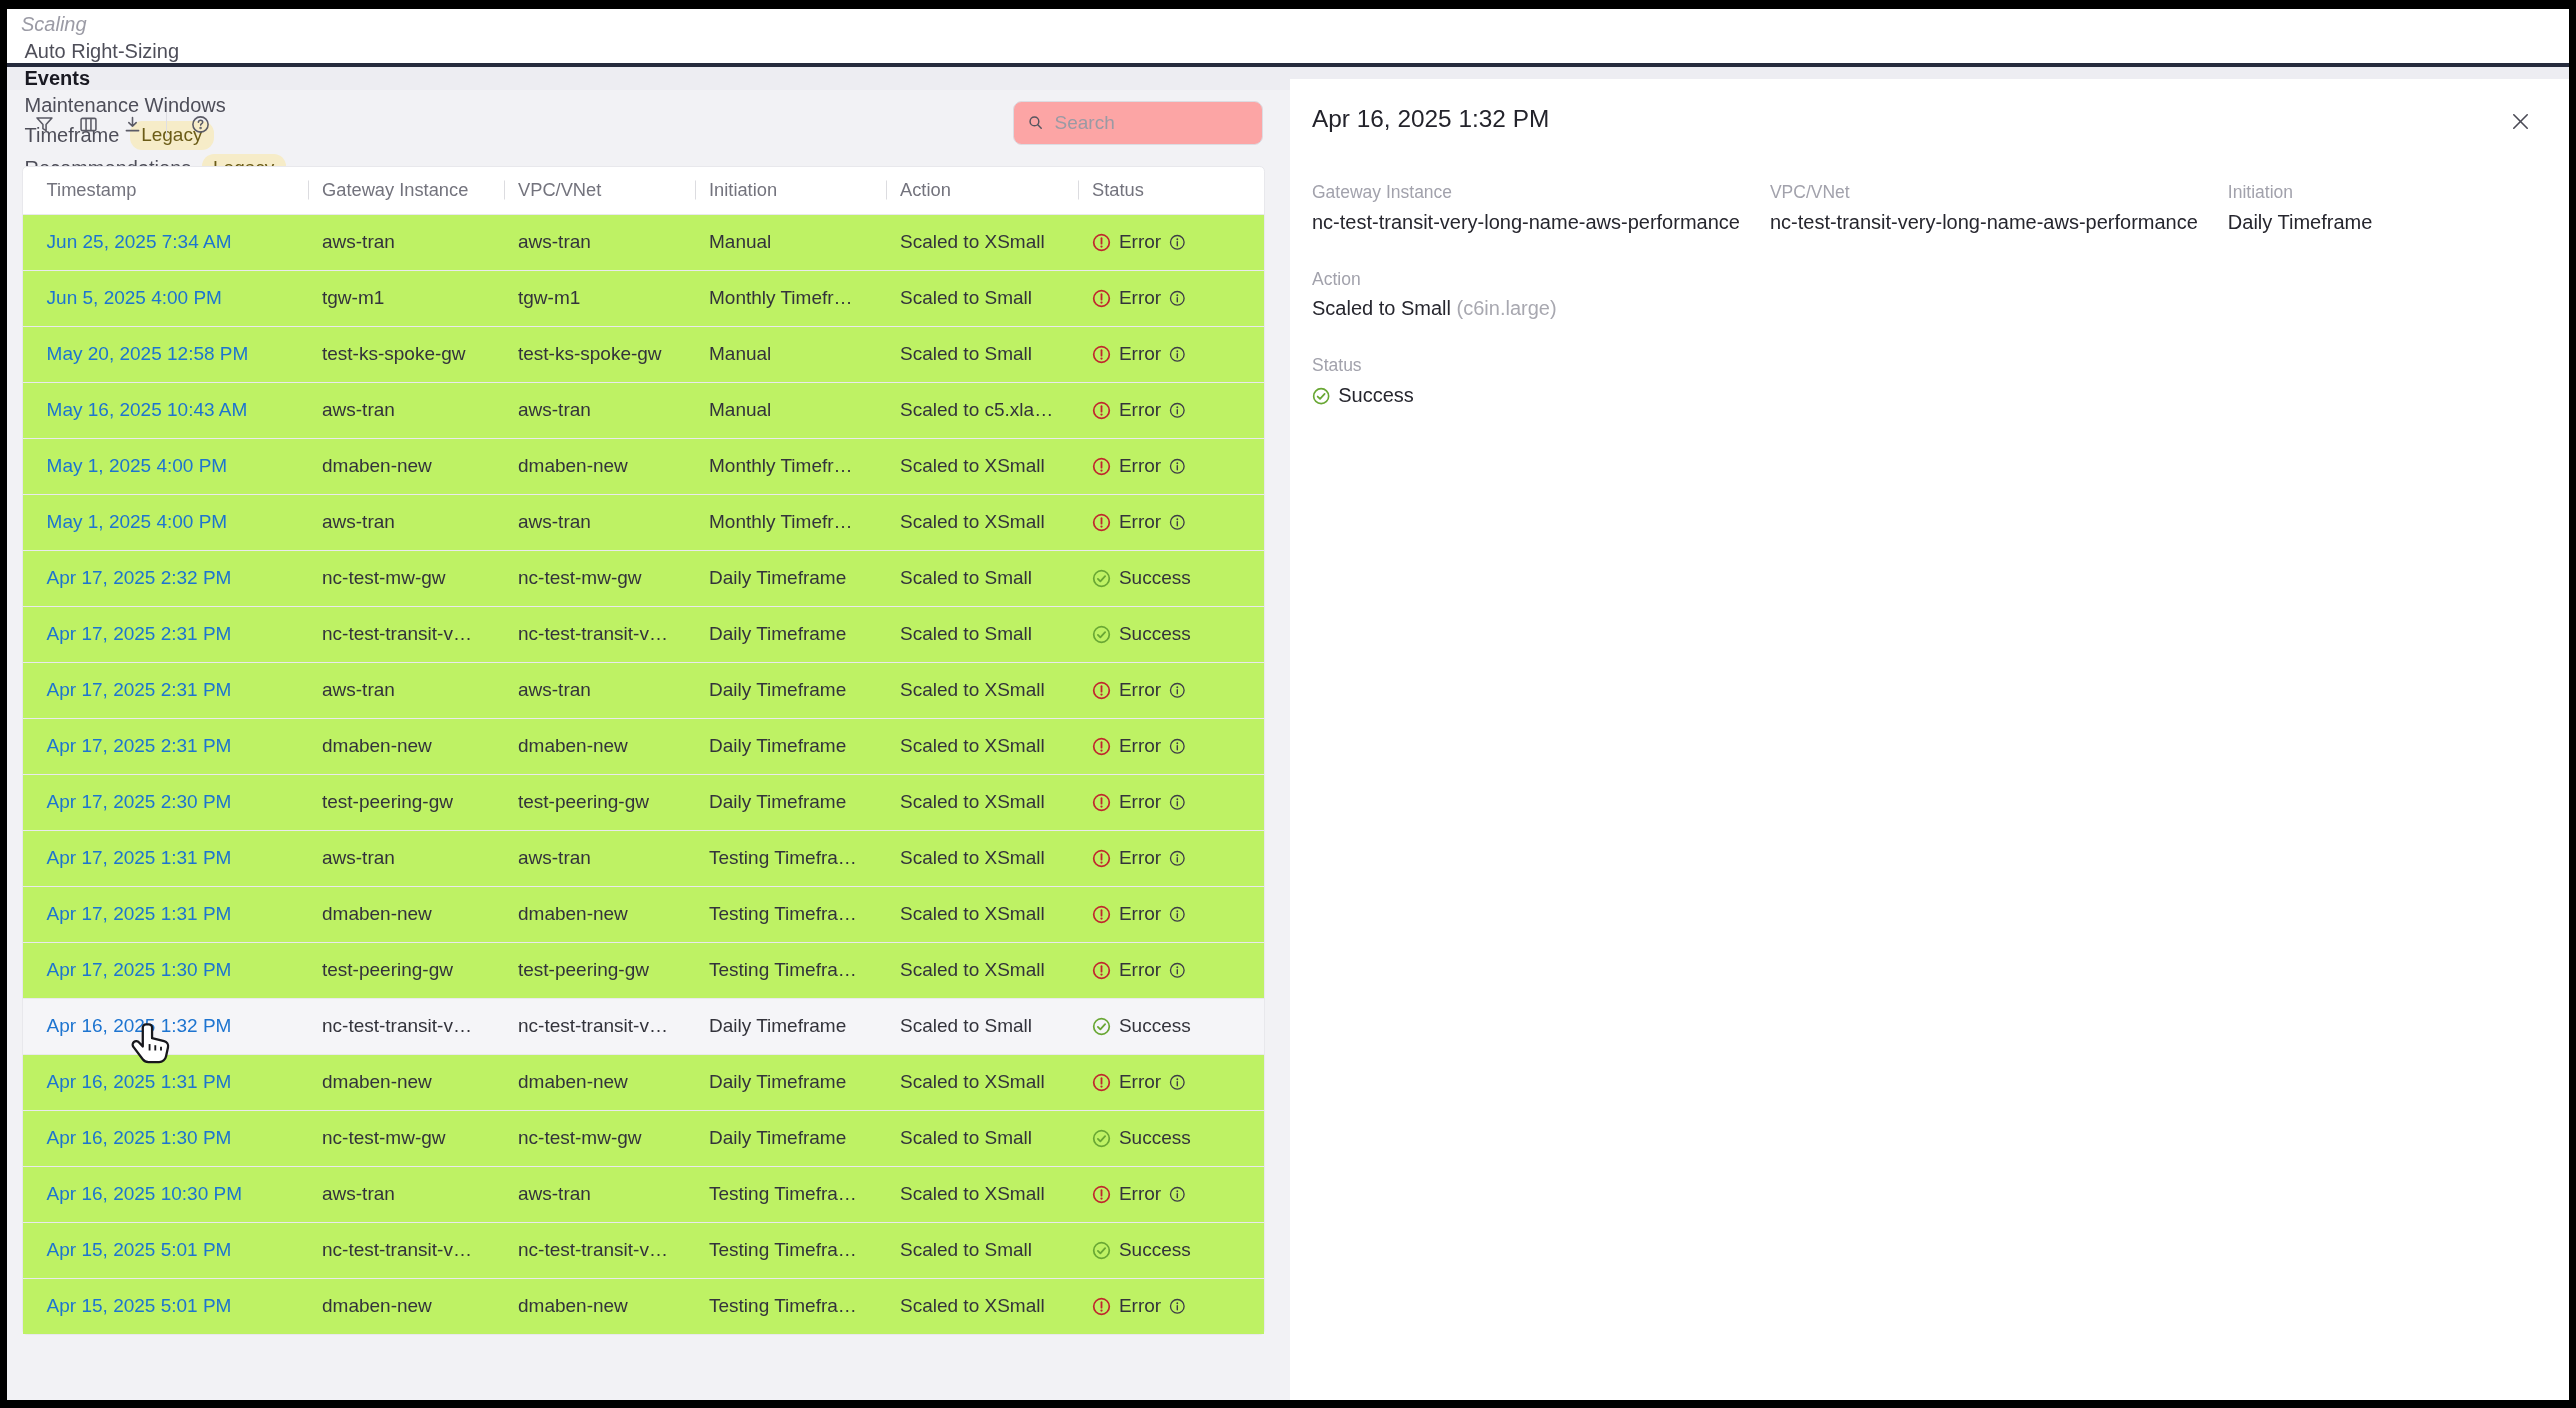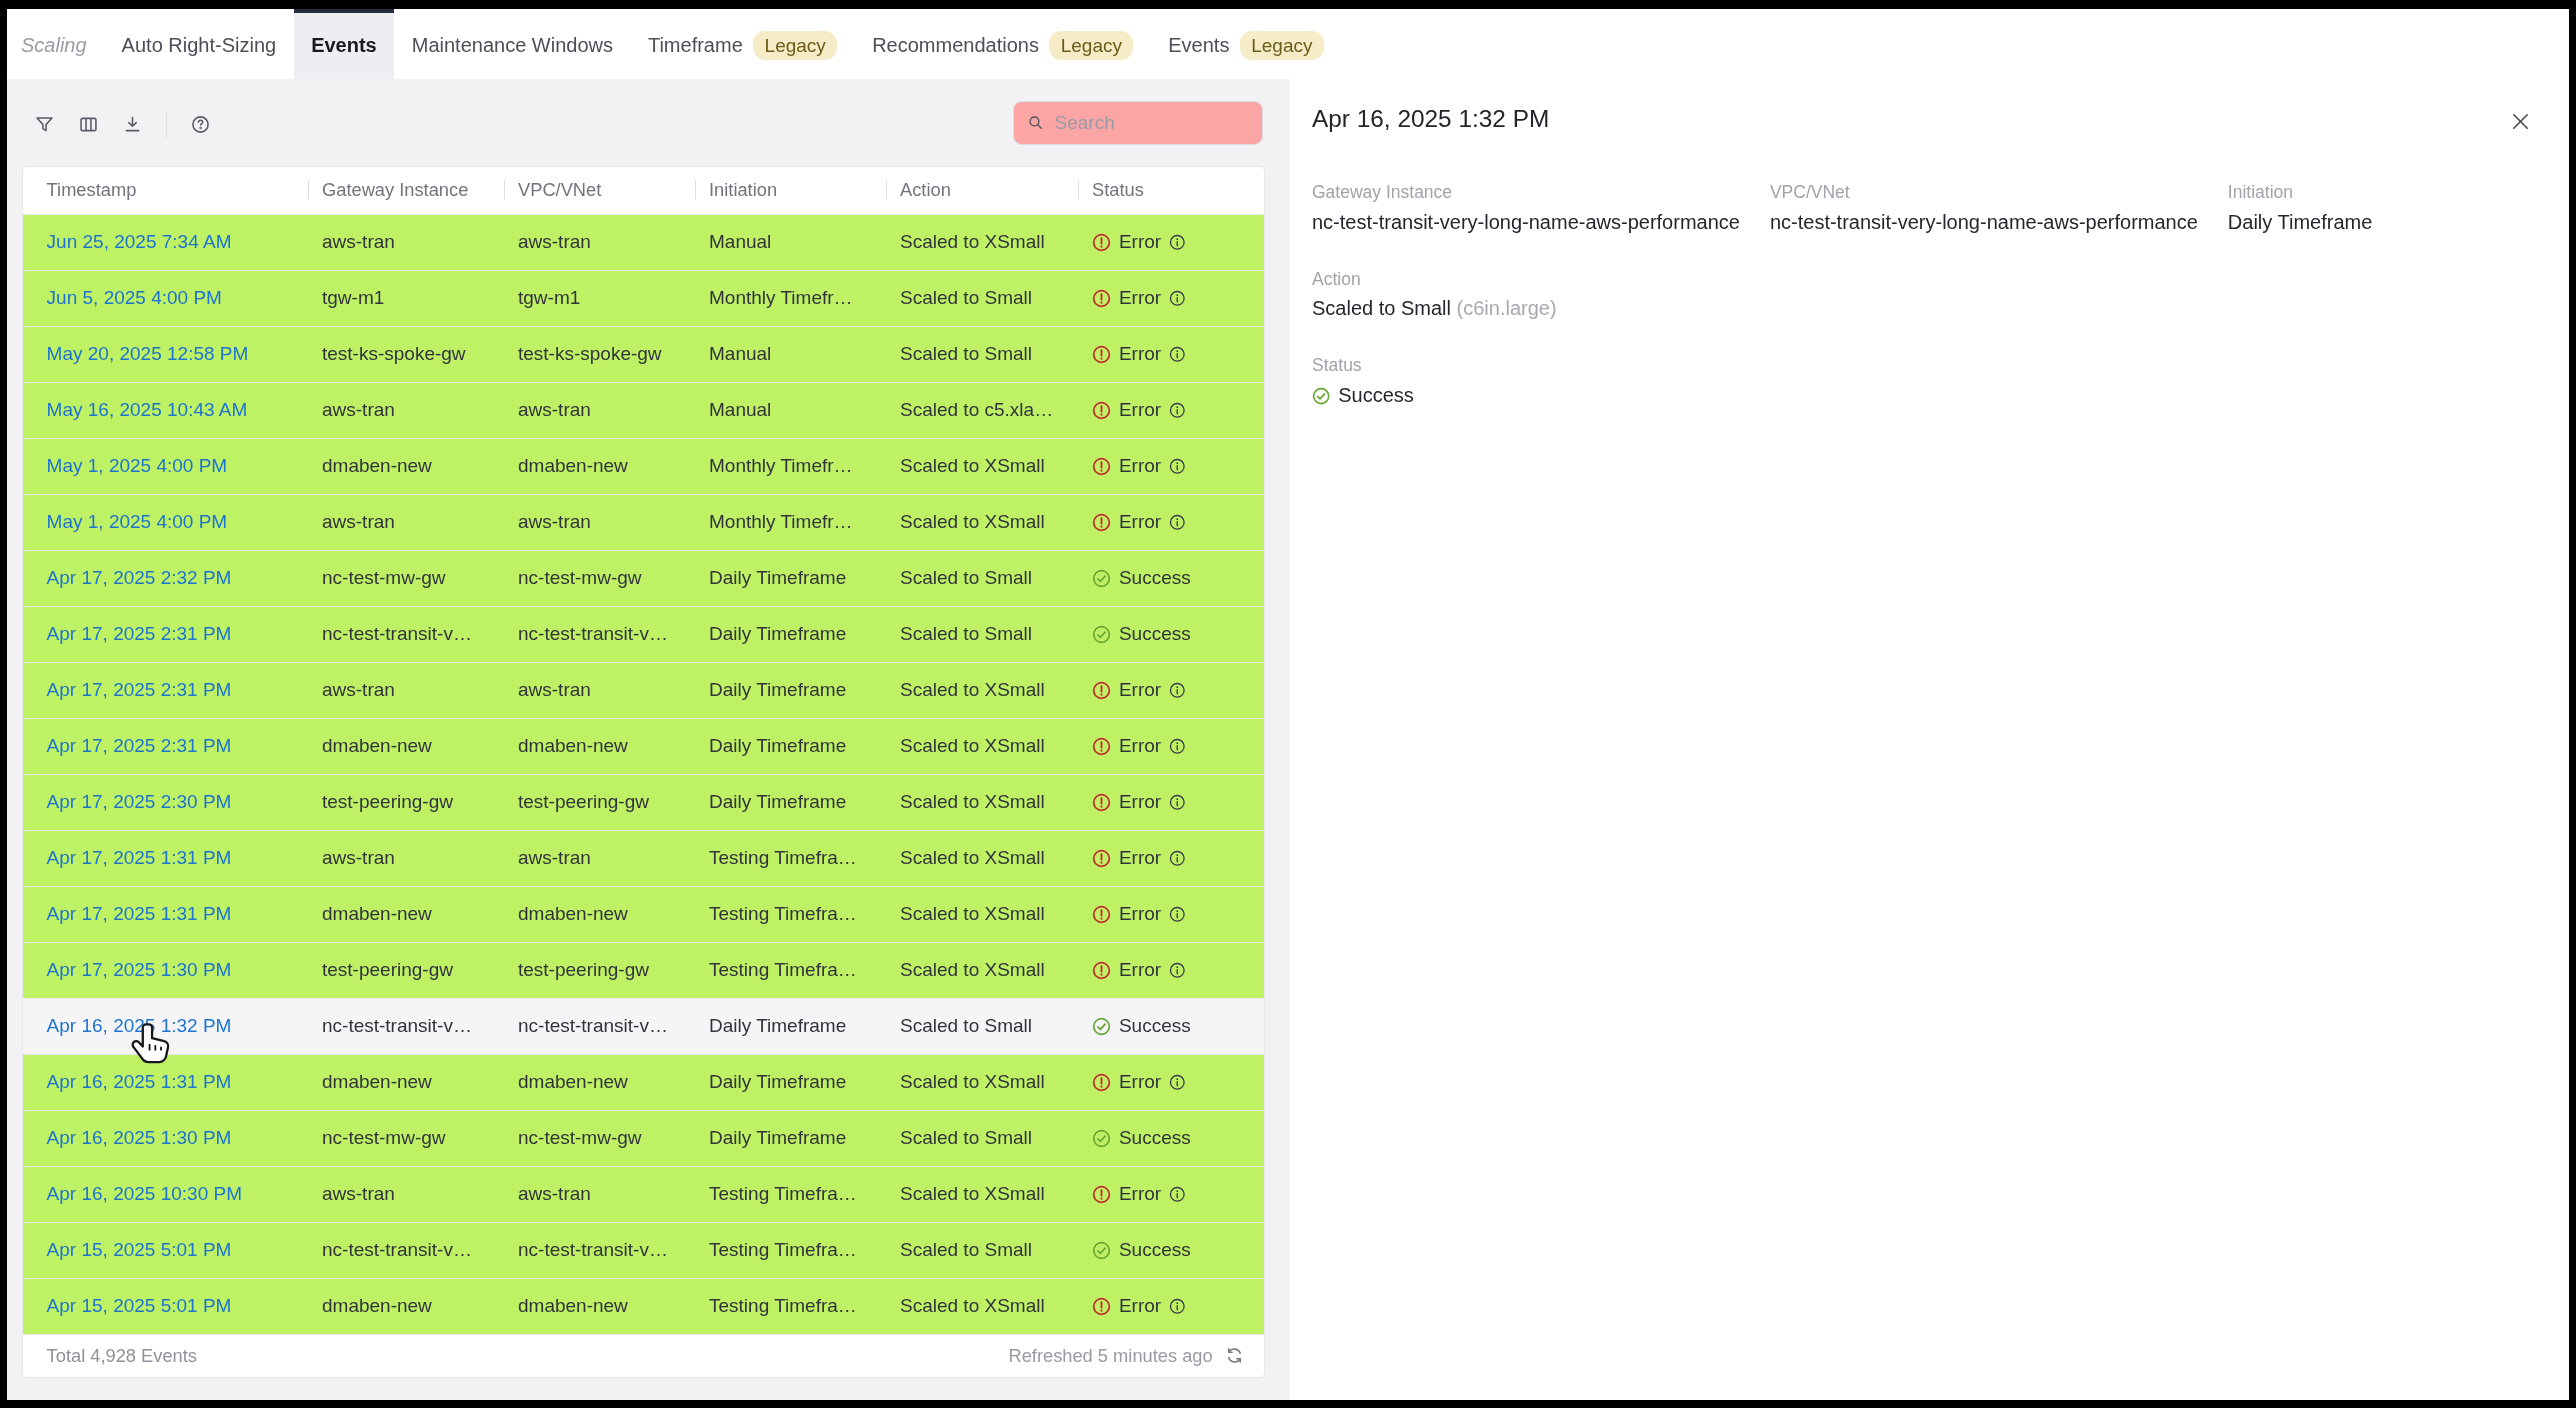--- a/index.html
+++ b/index.html
@@ -2,21 +2,21 @@
 <html style="font-size:14px"><head>
 <meta charset="utf-8">
 <style>
   * { margin:0; padding:0; box-sizing:border-box; }
   html,body { width:2576px; height:1408px; }
   body { background:#000; position:relative; font-family:"Liberation Sans","DejaVu Sans",sans-serif; overflow:hidden; }
 
   .window { position:absolute; left:7px; top:8.7px; width:2562px; height:1391px; background:#F2F2F5; overflow:hidden; }
 
   
-  .tabbar { position:absolute; left:0; top:0; width:100%; height:70px; background:#FFFFFF; display:flex; align-items:stretch; }
+  .tabbar { position:absolute; left:0; top:0; width:100%; height:70px; background:#FFFFFF; display:flex; align-items:stretch;flex-direction:column; }
   .tab { display:flex; align-items:center; padding:0 17.5px; border-top:4.4px solid transparent; font-size:20px; color:#4E4E59; cursor:pointer; white-space:nowrap; }
   .tab:first-child { margin-left:14px; padding-left:0; }
   .tab.active { background:#EDEDF2; border-top-color:#262B3D; color:#191922; font-weight:bold; }
   .tab.disabled { font-style:italic; color:#9B9BA5; }
   .badge { display:inline-block; margin-left:10.5px; padding:3.5px 11.3px; border-radius:12.2px; background:#F6ECC8; color:#6B5C17; font-size:19px; font-weight:normal; }
 
   
   .left-pane { position:absolute; left:15px; top:70px; width:1243px; }
   .toolbar { position:relative; height:87px; }
   .toolbar-icons { position:absolute; left:12.2px; top:33px; display:flex; align-items:center; gap:23px; }
@@ -586,34 +586,20 @@
               <span class="info-icon">
                 <svg viewBox="0 0 20 20" fill="none">
                   <circle cx="10" cy="10" r="8.2" stroke="currentColor" stroke-width="1.6"></circle>
                   <circle cx="10" cy="6.3" r="1.1" fill="currentColor"></circle>
                   <line x1="10" y1="9.2" x2="10" y2="14.2" stroke="currentColor" stroke-width="1.7" stroke-linecap="round"></line>
                 </svg>
               </span>
             </div>
           </div>
         </div>
-      <div class="card-footer">
-        <span class="footer-total">Total 4,928 Events</span>
-        <span class="footer-right">
-          <span class="footer-refreshed">Refreshed 5 minutes ago</span>
-          <span class="refresh-icon">
-            <svg viewBox="0 0 24 24" fill="none" stroke="currentColor" stroke-width="1.9" stroke-linecap="round">
-                <path d="M18.5 9.5a7 7 0 0 0-12.6-1.6"></path>
-                <path d="M5.5 4.5v3.8h3.8"></path>
-                <path d="M5.5 14.5a7 7 0 0 0 12.6 1.6"></path>
-                <path d="M18.5 19.5v-3.8h-3.8"></path>
-              </svg>
-          </span>
-        </span>
-      </div>
     </div>
   </div>
 
   <aside class="right-pane">
     <div class="detail">
       <h1 class="detail-title">Apr 16, 2025 1:32 PM</h1>
       <span class="close-btn">
         <svg viewBox="0 0 24 24" fill="none" stroke="currentColor" stroke-width="1.7" stroke-linecap="round">
             <line x1="5" y1="5" x2="19" y2="19"></line>
             <line x1="19" y1="5" x2="5" y2="19"></line>

